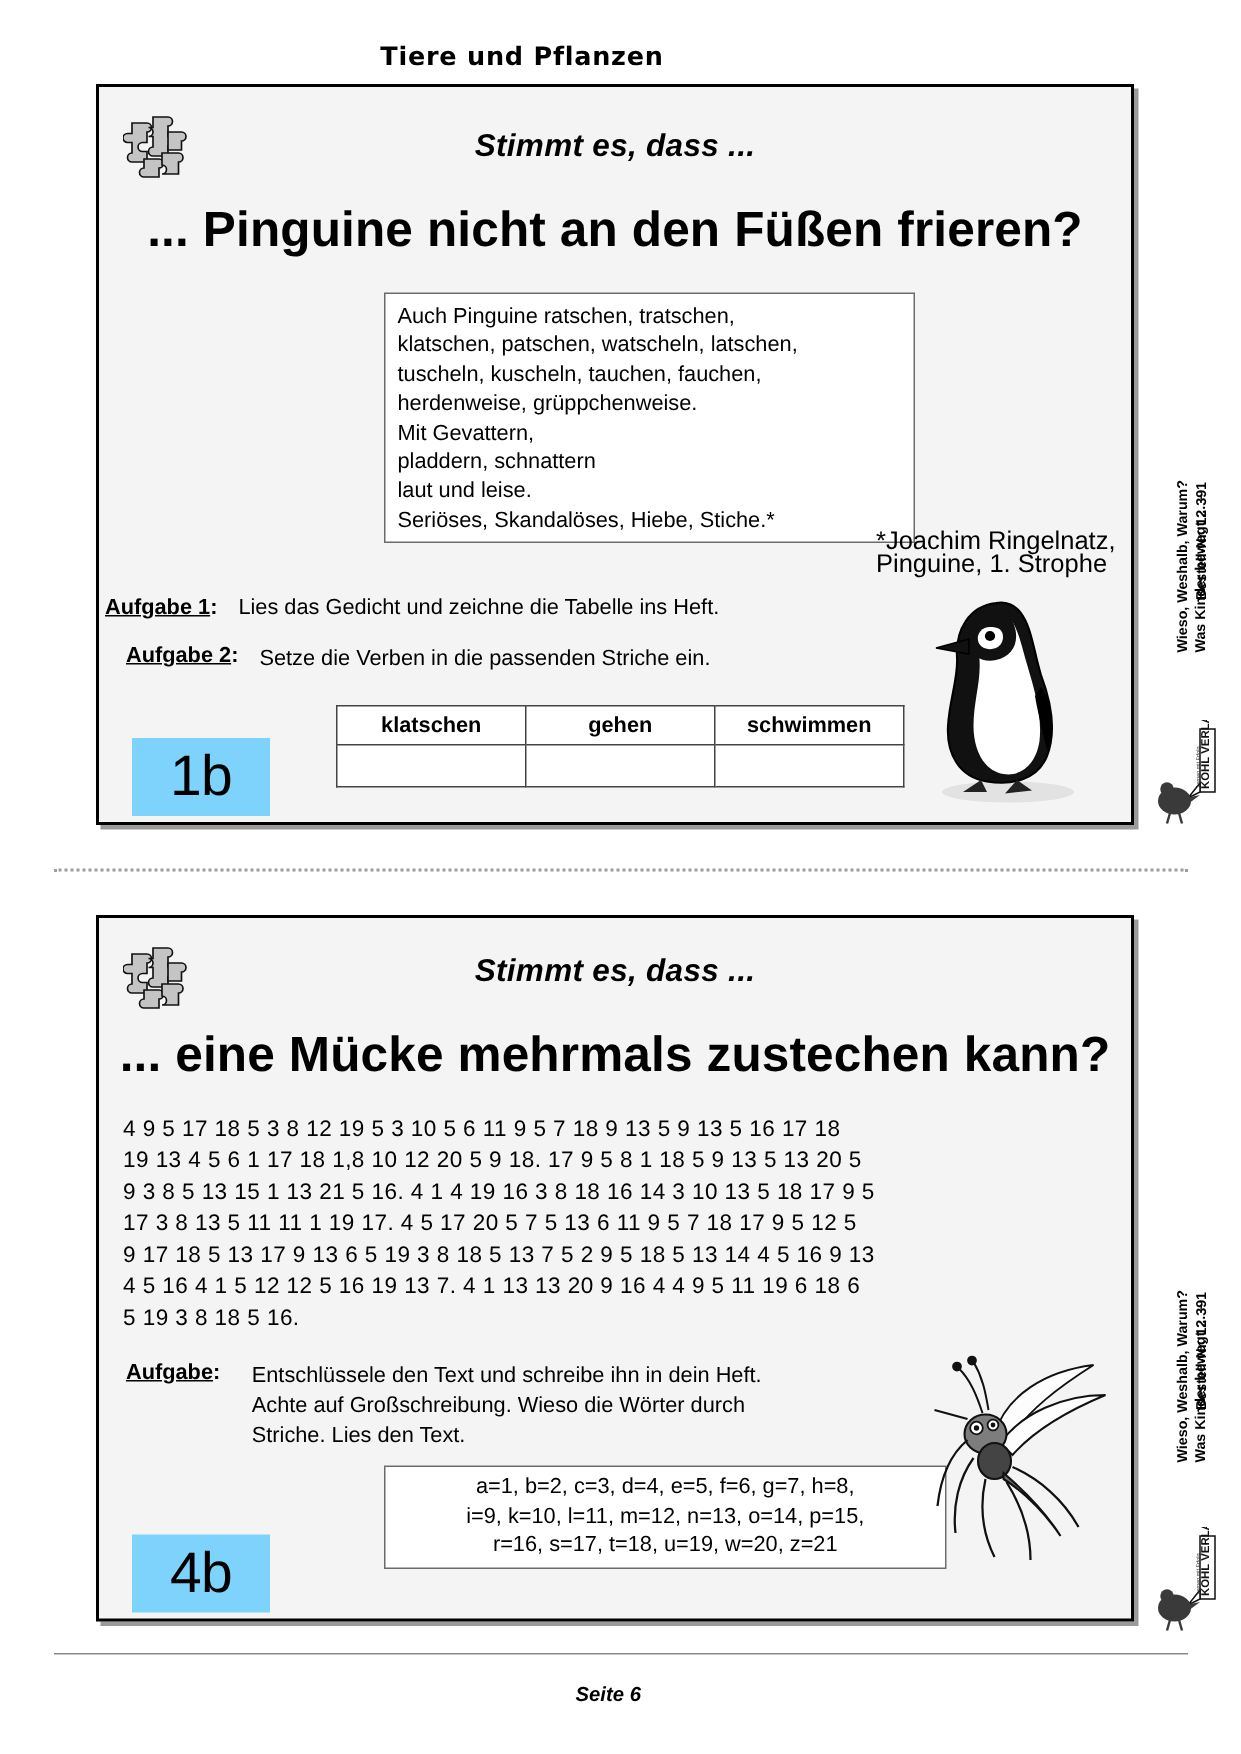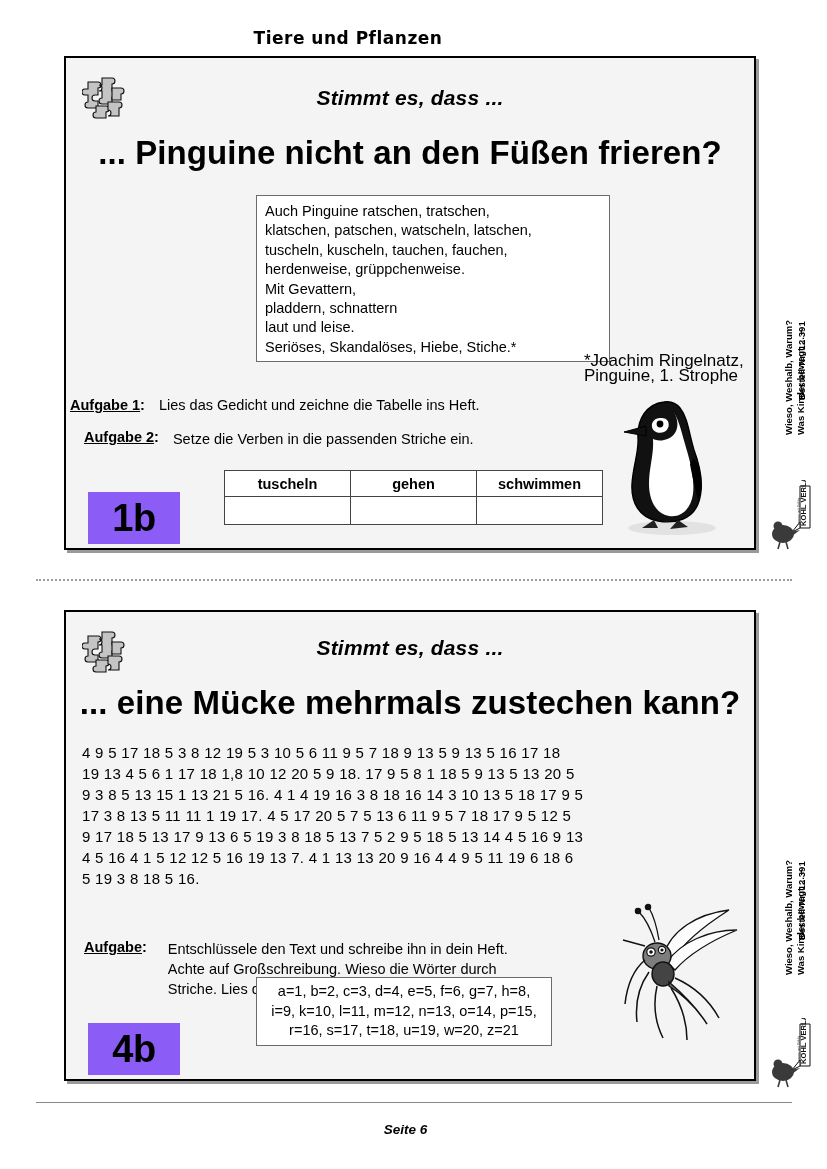--- a/index.html
+++ b/index.html
@@ -108,34 +108,34 @@
     text-decoration: underline;
     white-space: nowrap;
   }
   .task-colon { font-weight: bold; }
   .task-text {
     margin-left: 14px;
     line-height: 20px;
   }
   #task-1 { left: 4px; top: 337px; align-items: center; }
   #task-2 { left: 18px; top: 371px; }
-  #task-3 { left: 18px; top: 295px; margin-top: 32px; }
+  #task-3 { left: 18px; top: 295px; }
   #task-3 .task-text { margin-left: 21px; }
 
   
   .badge {
     position: absolute;
-    background: #8b5cf6;
+    background: #7dd3fc;
     width: 92px;
     height: 52px;
     display: flex;
     align-items: center;
     justify-content: center;
     font-size: 38px;
-    font-weight: bold;
+    font-weight: normal;
     letter-spacing: -.5px;
   }
   #badge-1 { left: 22px; top: 434px; }
   #badge-2 { left: 22px; top: 411px; }
 
   
   .verb-table {
     position: absolute;
     left: 158px;
     top: 412px;
@@ -174,21 +174,21 @@
     line-height: 21px;
     letter-spacing: .3px;
   }
   .num-line { white-space: nowrap; }
 
   
   .key-box {
     position: absolute;
     left: 190px;
     top: 365px;
-    width: 296px;
+    width: 375px;
     border: 1px solid #6b6b6b;
     background: #ffffff;
     padding: 4px 6px;
     box-sizing: border-box;
     text-align: center;
     font-size: 14.5px;
     line-height: 19.5px;
   }
 
   
@@ -304,21 +304,21 @@
     <span class="task-label">Aufgabe 2</span>
       <span class="task-colon">:</span>
     <span class="task-text">Setze die Verben in die passenden Striche ein.</span>
   </div>
 
   <div class="badge" id="badge-1">1b</div>
 
   <table class="verb-table">
     <tbody>
         <tr>
-      <th>tuscheln</th>
+      <th>klatschen</th>
       <th>gehen</th>
       <th>schwimmen</th>
     </tr>
     <tr>
       <td></td>
       <td></td>
       <td></td>
     </tr>
   </tbody>
     </table>

